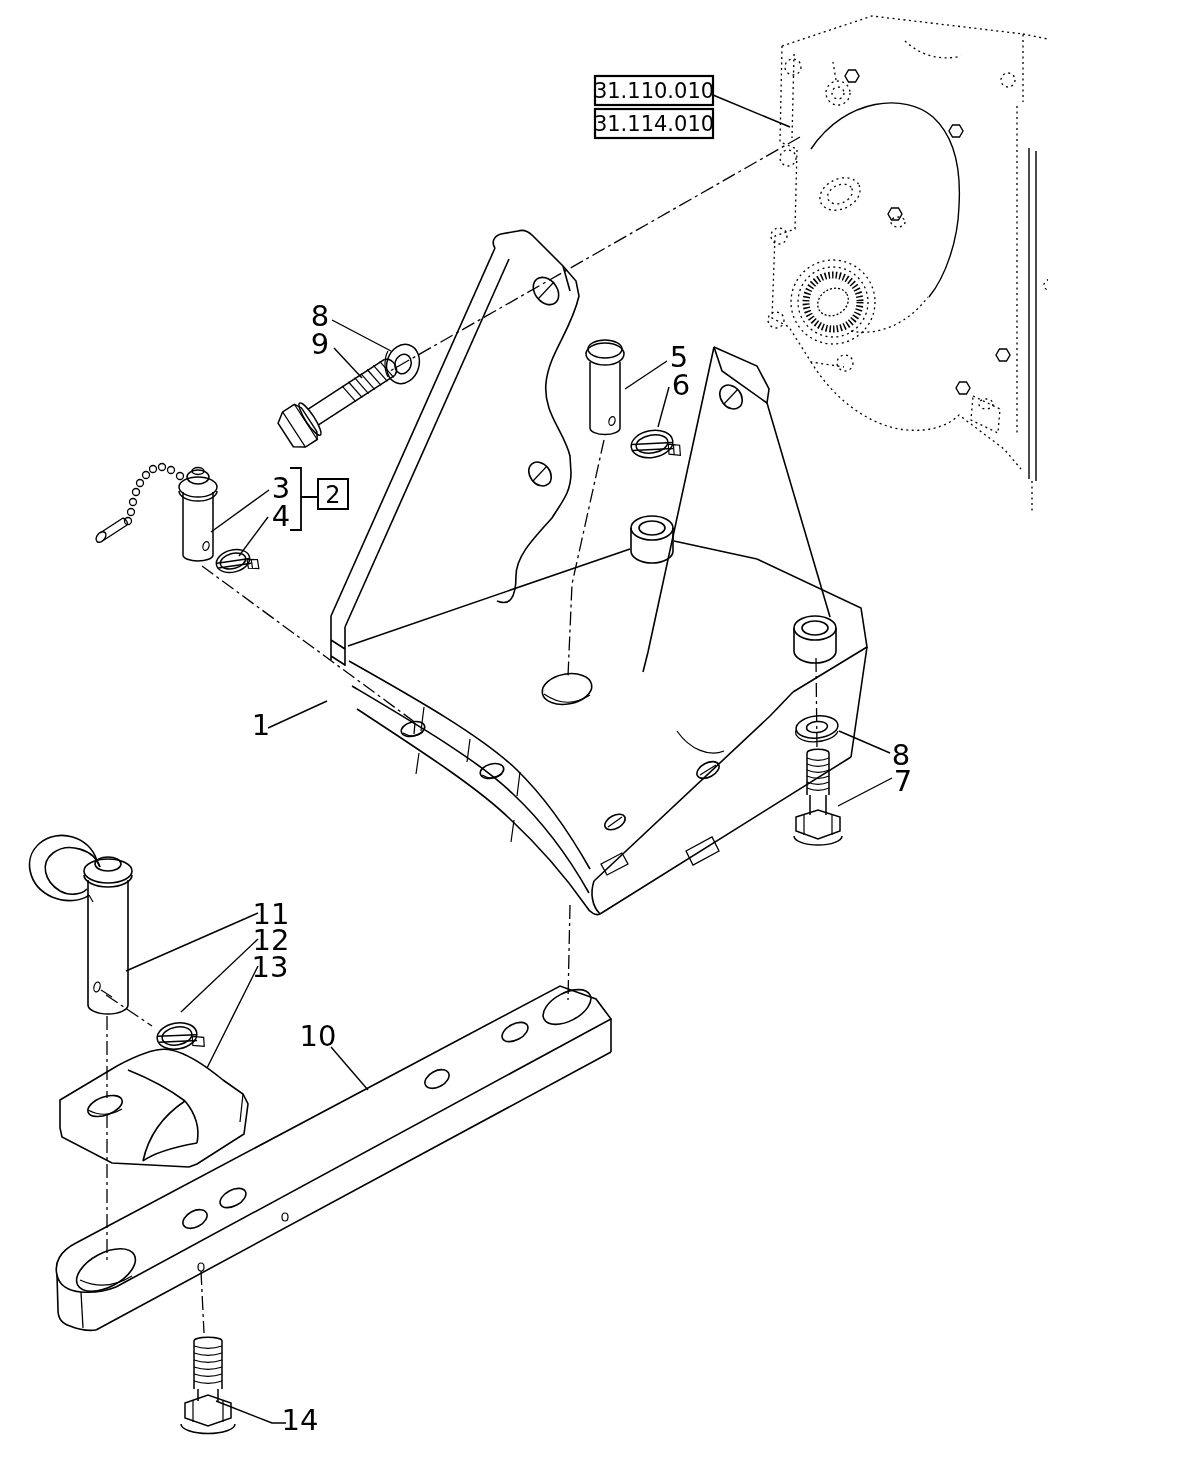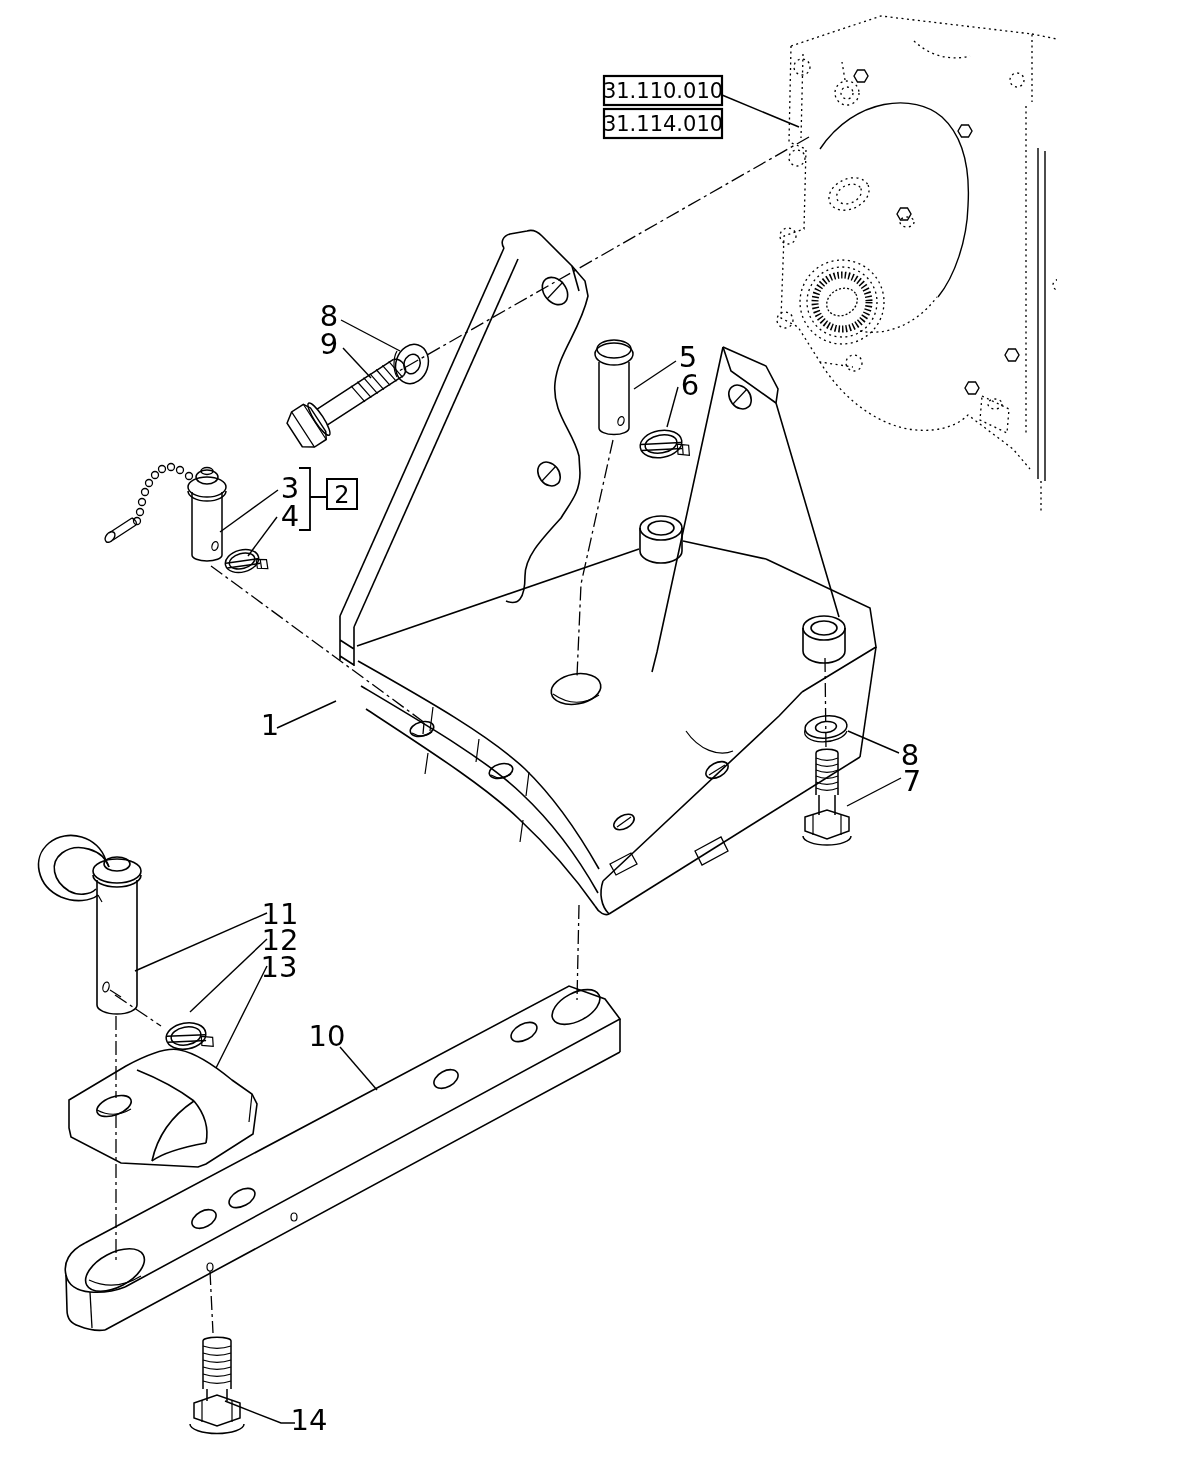--- a/index.html
+++ b/index.html
@@ -1,17 +1,17 @@
 <!DOCTYPE html>
 <html><head>
 <meta charset="utf-8">
 <style>
   html,body{margin:0;padding:0;background:#ffffff;}
   .page{position:relative;width:1048px;height:1481px;background:#fff;overflow:hidden;
-        font-family:"DejaVu Sans","Liberation Sans",sans-serif;padding-left:9px;}
+        font-family:"DejaVu Sans","Liberation Sans",sans-serif;}
   svg{display:block;}
   text{font-family:"DejaVu Sans","Liberation Sans",sans-serif;fill:#000;}
   .callout{font-size:29px;}
   .reftxt{font-size:21px;}
   .kittxt{font-size:24px;}
 </style>
 </head>
 <body>
 
 <div class="page">

